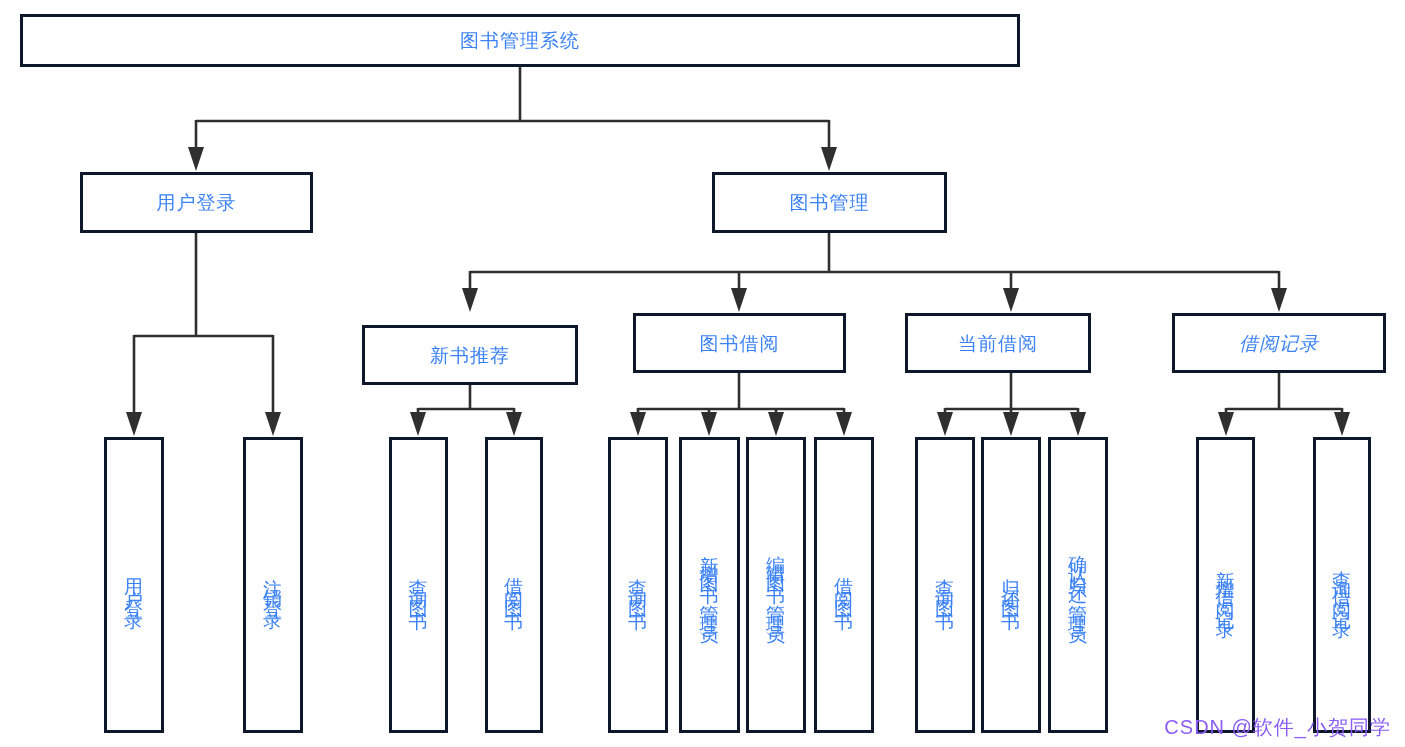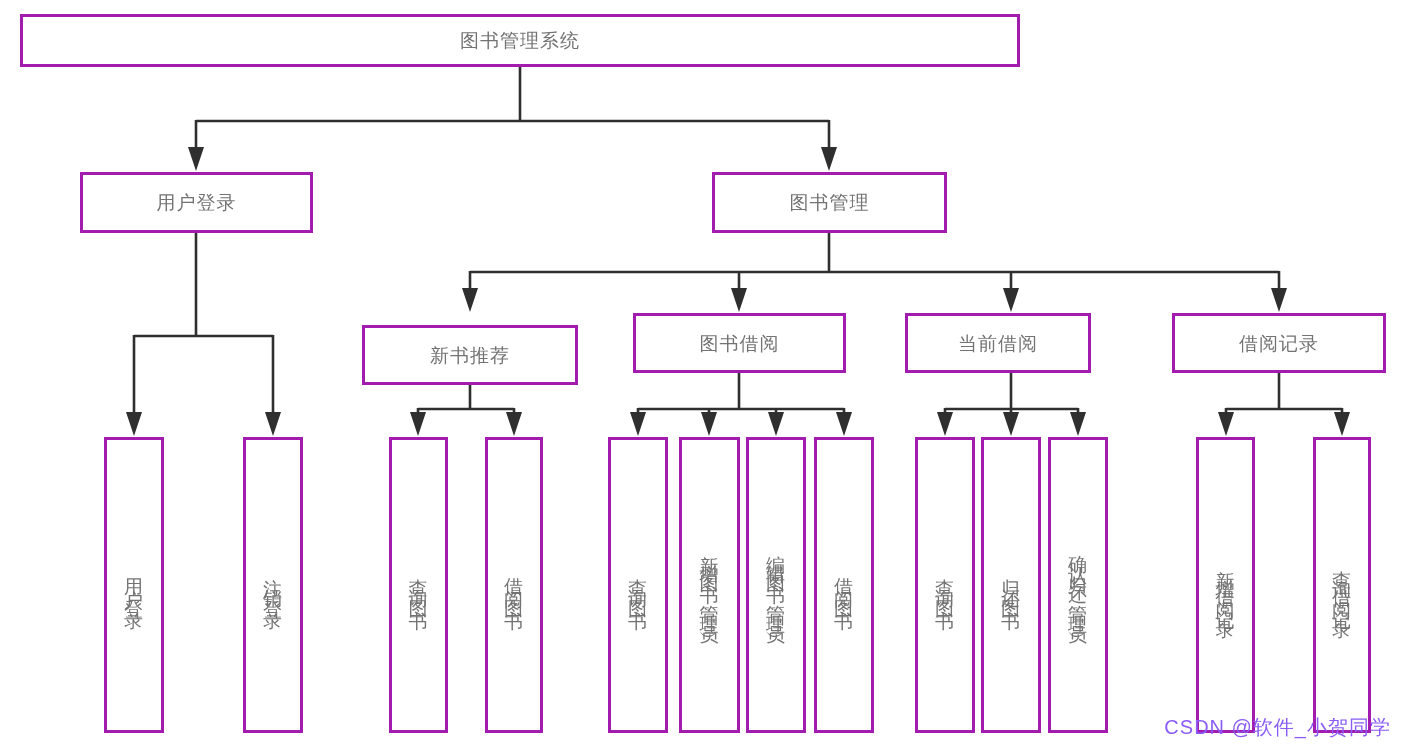--- a/index.html
+++ b/index.html
@@ -11,23 +11,23 @@
   #canvas {
     position: relative;
     width: 1405px;
     height: 747px;
     background: #ffffff;
     overflow: hidden;
   }
   .node {
     position: absolute;
     box-sizing: border-box;
-    border: 3px solid #a21caf;
+    border: 3px solid #0f172a;
     background: #ffffff;
-    color: #737373;
+    color: #3b82f6;
     display: flex;
     align-items: center;
     justify-content: center;
     font-size: 19px;
     line-height: 1;
     z-index: 2;
     text-align: right;
   }
   .hbox { letter-spacing: 1px; }
   .leaf {
@@ -141,21 +141,21 @@
   </svg>
 
   <div class="node hbox" style="left:20px; top:14px; width:1000px; height:53px;">图书管理系统</div>
 
   <div class="node hbox" style="left:80px; top:172px; width:233px; height:61px;">用户登录</div>
   <div class="node hbox" style="left:712px; top:172px; width:235px; height:61px;">图书管理</div>
 
   <div class="node hbox" style="left:362px; top:313px; width:216px; height:60px;margin-top:12px;">新书推荐</div>
   <div class="node hbox" style="left:633px; top:313px; width:213px; height:60px;">图书借阅</div>
   <div class="node hbox" style="left:905px; top:313px; width:186px; height:60px;">当前借阅</div>
-  <div class="node hbox" style="left:1172px; top:313px; width:214px; height:60px;">借阅记录</div>
+  <div class="node hbox" style="left:1172px; top:313px; width:214px; height:60px;font-style:italic;">借阅记录</div>
 
   <div class="node leaf" style="left:104px; top:437px; width:60px; height:296px;">用户登录</div>
   <div class="node leaf" style="left:243px; top:437px; width:60px; height:296px;">注销登录</div>
 
   <div class="node leaf" style="left:389px; top:437px; width:59px; height:296px;">查询图书</div>
   <div class="node leaf" style="left:485px; top:437px; width:58px; height:296px;">借阅图书</div>
 
   <div class="node leaf" style="left:608px; top:437px; width:60px; height:296px;">查询图书</div>
   <div class="node leaf long" style="left:679px; top:437px; width:61px; height:296px;">新增图书（管理员）</div>
   <div class="node leaf long" style="left:746px; top:437px; width:60px; height:296px;">编辑图书（管理员）</div>

